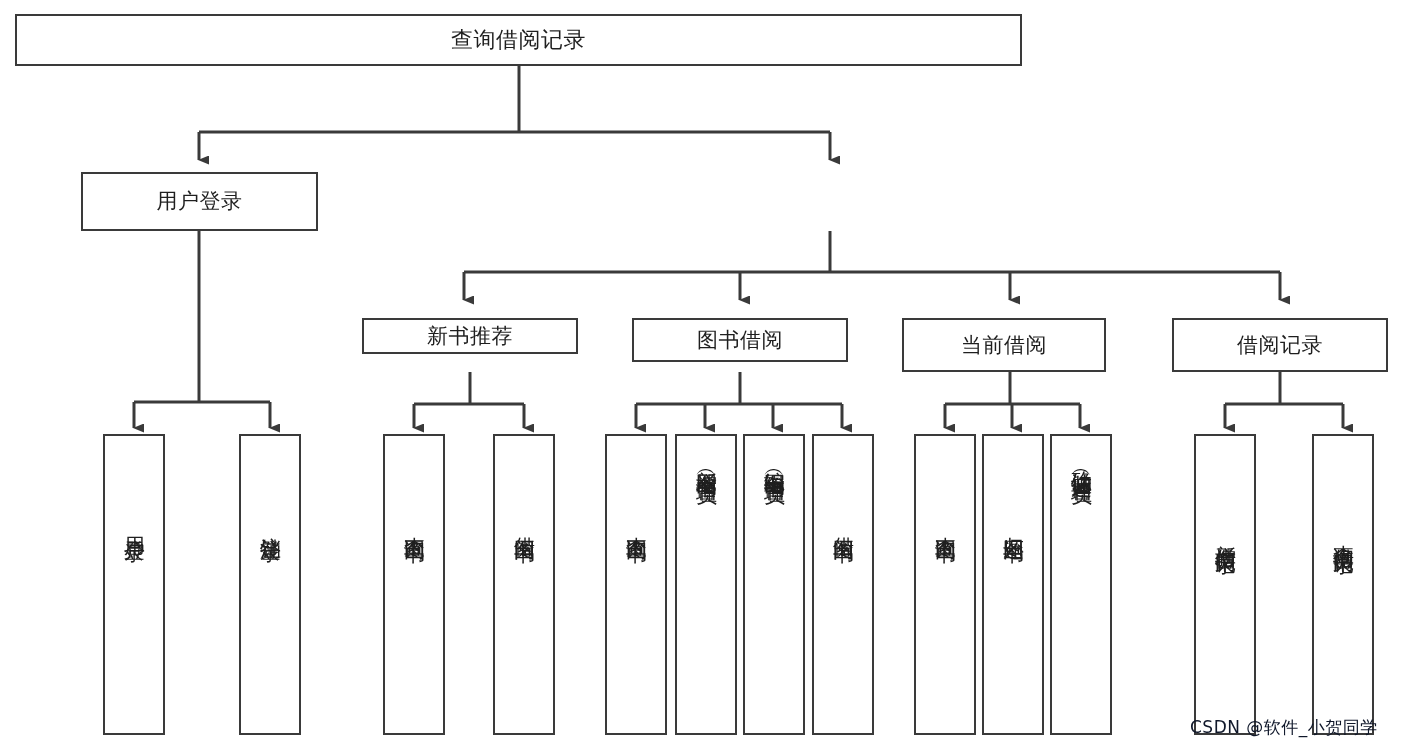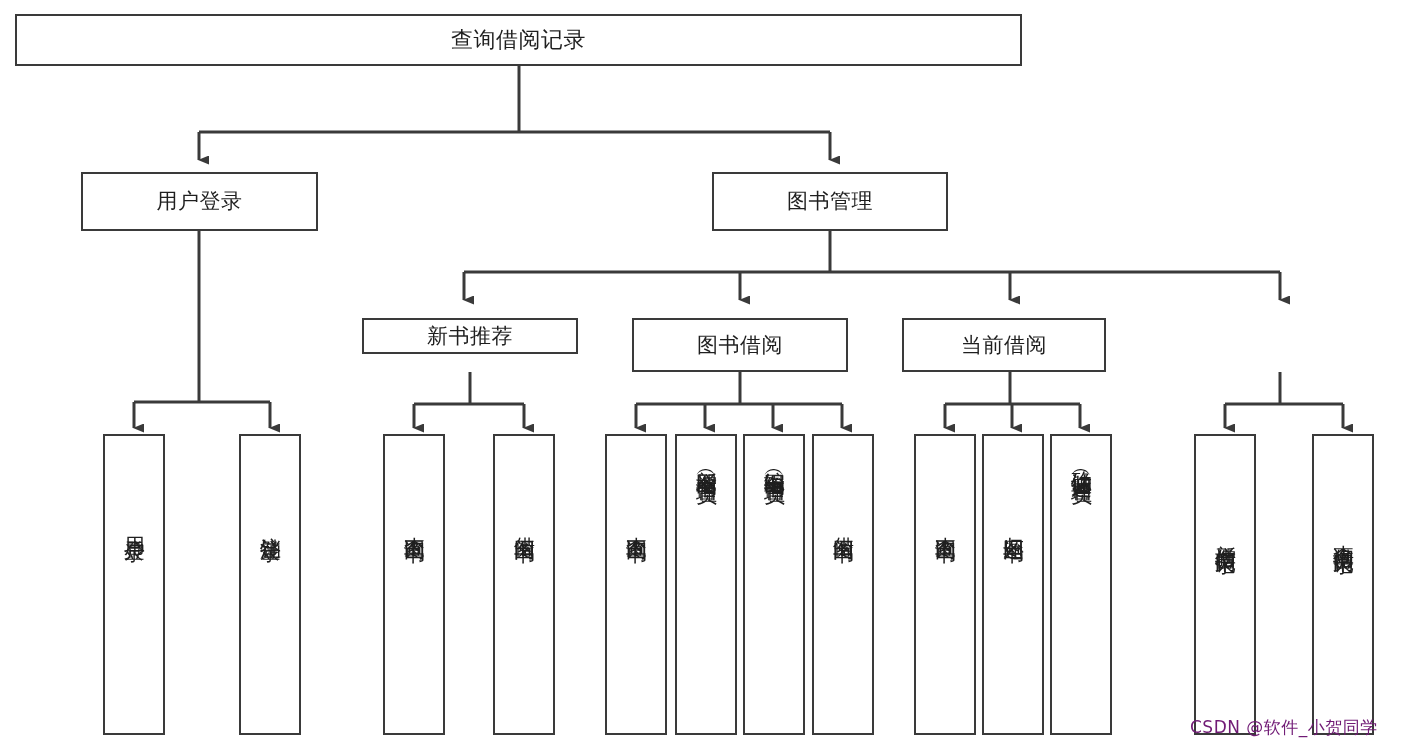--- a/index.html
+++ b/index.html
@@ -66,21 +66,21 @@
     margin-top: 86px;
   }
   .node.leaf.midlong .label {
     margin-top: 12px;
   }
   .watermark {
     position: absolute;
     left: 1190px;
     top: 716px;
     font-size: 17px;
-    color: #701a75;
+    color: #0f172a;
     letter-spacing: 0.5px;
     white-space: nowrap;
     user-select: none;
   }
 </style>
 </head>
 <body>
 
 <div id="canvas">
 
@@ -134,33 +134,33 @@
     </g>
   </svg>
 
   <div class="node root" style="left:15px; top:14px; width:1007px; height:52px;">
     <span class="label">查询借阅记录</span>
   </div>
 
   <div class="node" style="left:81px; top:172px; width:237px; height:59px;">
     <span class="label">用户登录</span>
   </div>
-  <div class="node" style="left:712px; top:172px; width:236px; height:59px;">
-    <span class="label">图书管理</span>
-  </div>
 
   <div class="node" style="left:362px; top:318px; width:216px; height:36px;">
     <span class="label">新书推荐</span>
   </div>
-  <div class="node" style="left:632px; top:318px; width:216px; height:54px;">
+  <div class="node" style="left:632px; top:318px; width:216px; height:44px;">
     <span class="label">图书借阅</span>
   </div>
   <div class="node" style="left:902px; top:318px; width:204px; height:54px;">
     <span class="label">当前借阅</span>
   </div>
+  <div class="node" style="left:1172px; top:318px; width:216px; height:54px;">
+    <span class="label">借阅记录</span>
+  </div>
 
   <div class="node leaf mid" style="left:103px; top:434px; width:62px; height:301px;">
     <span class="label">用户登录</span>
   </div>
   <div class="node leaf mid" style="left:239px; top:434px; width:62px; height:301px;">
     <span class="label">注销登录</span>
   </div>
 
   <div class="node leaf mid" style="left:383px; top:434px; width:62px; height:301px;">
     <span class="label">查询图书</span>

